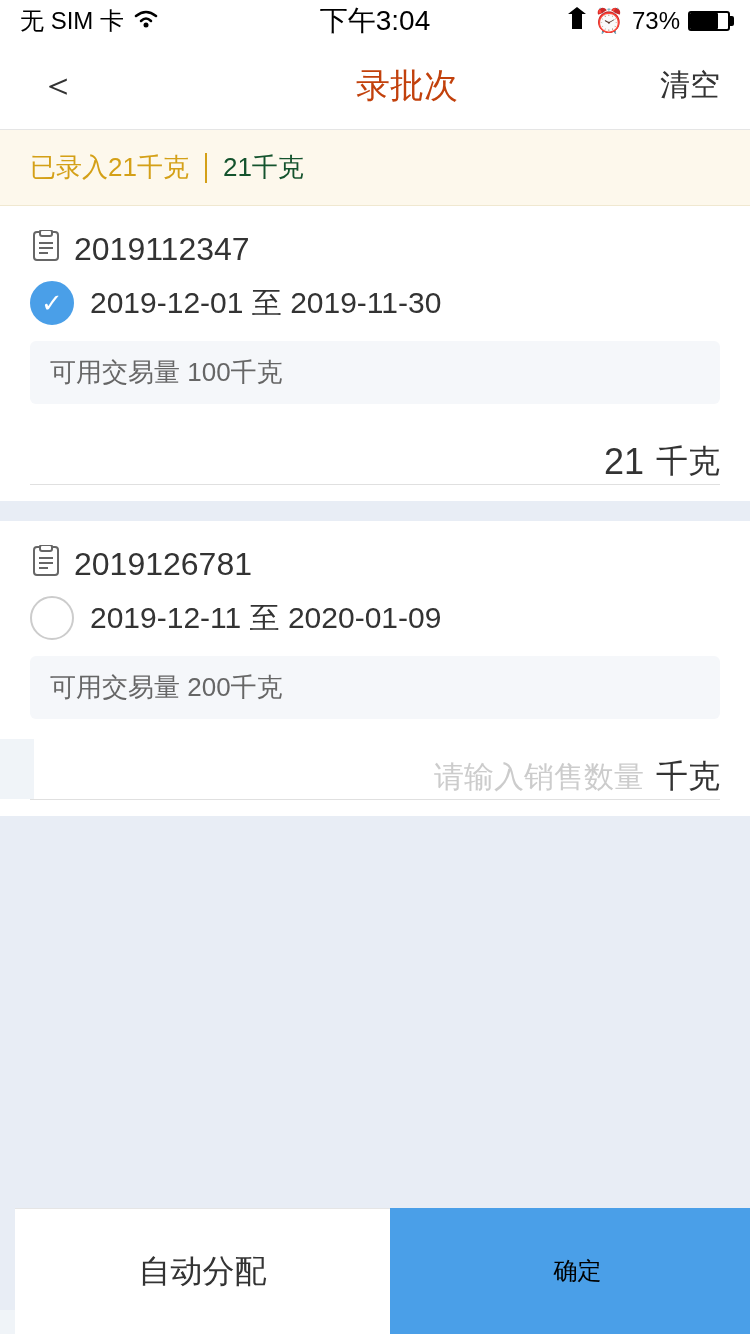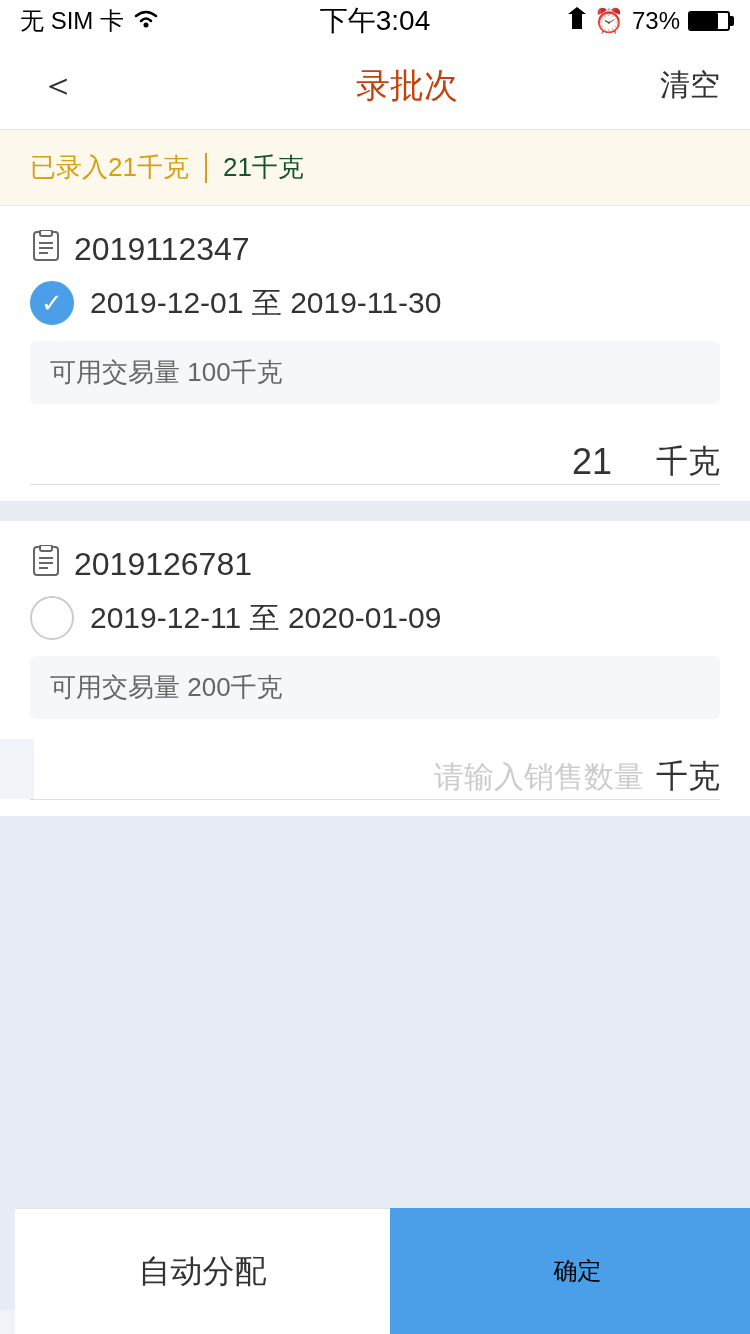--- a/index.html
+++ b/index.html
@@ -187,21 +187,20 @@
       color: #666;
     }
 
     
     .qty-row {
       display: flex;
       align-items: center;
       justify-content: flex-end;
       padding: 16px 30px 0 30px;
       background: #fff;
-      gap: 32px;
     }
     .qty-value {
       font-size: 36px;
       color: #333;
       margin-right: 12px;
     }
     .qty-unit {
       font-size: 32px;
       color: #333;
     }

